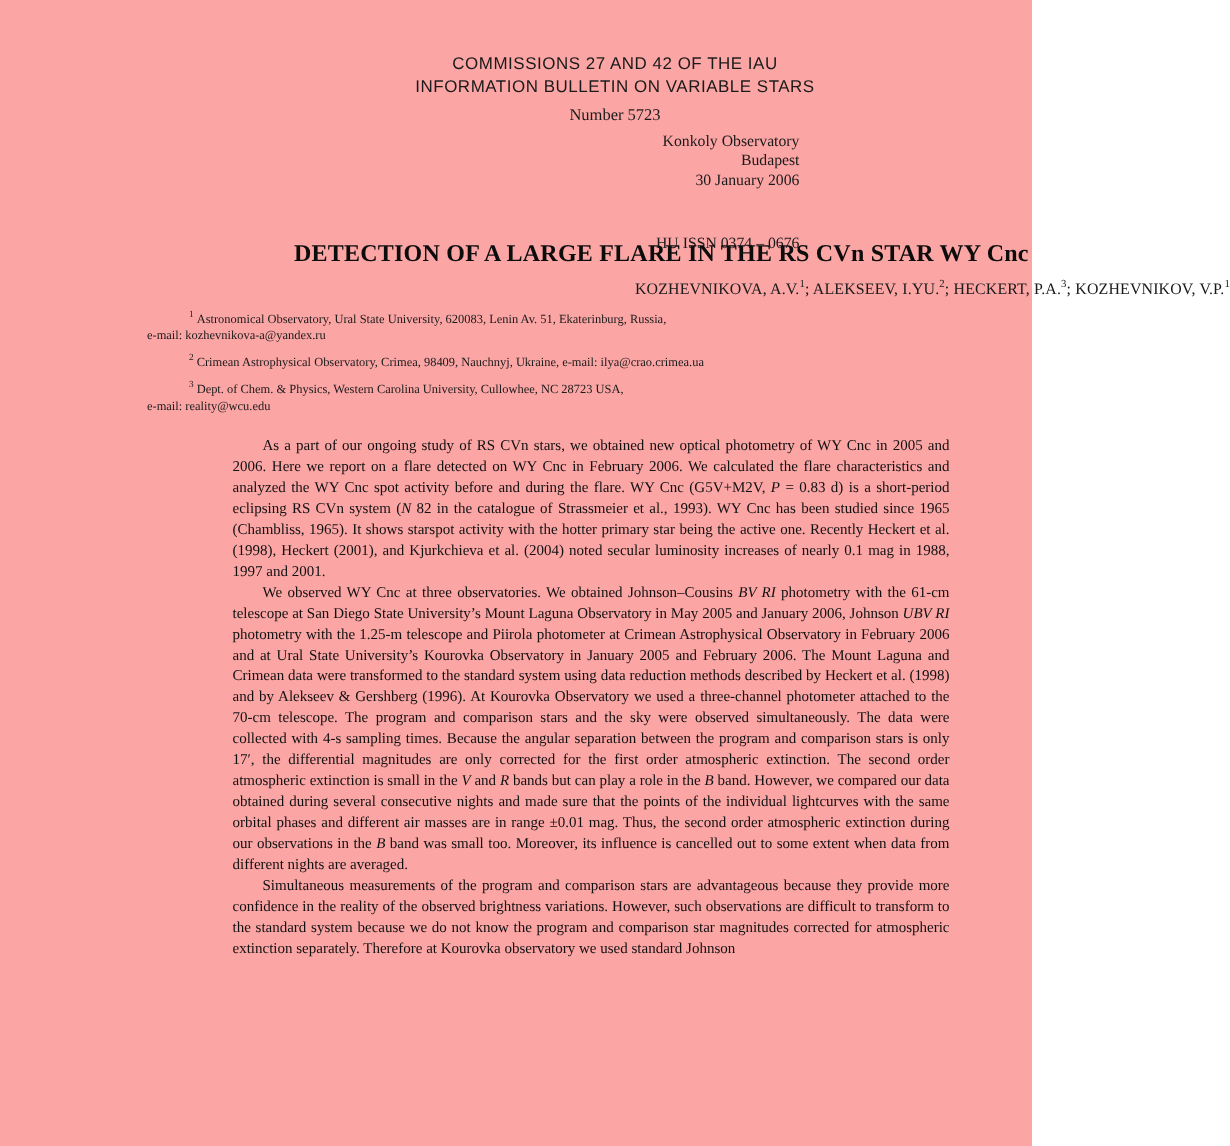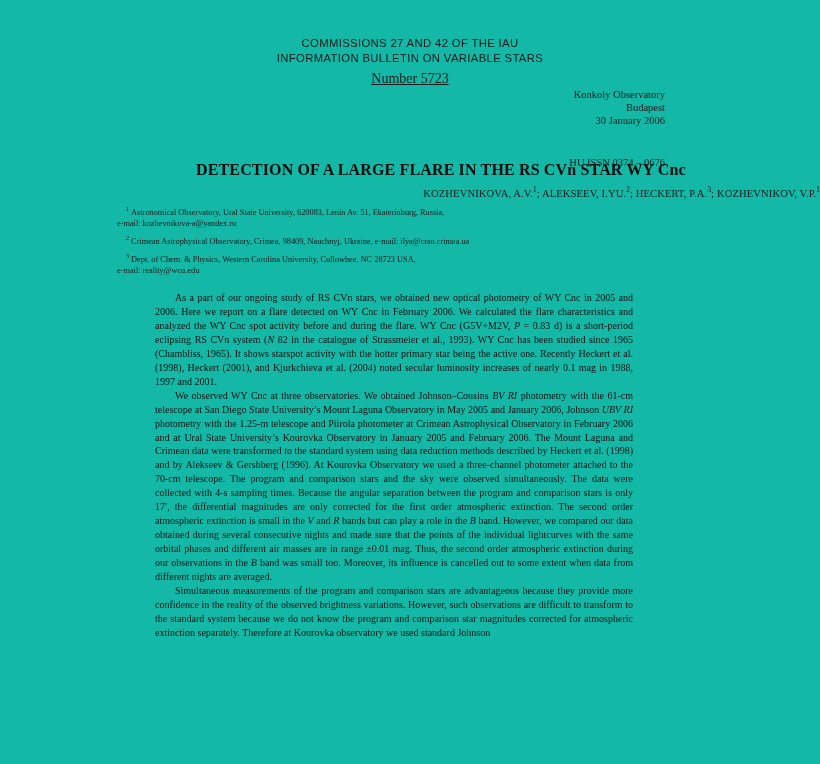--- a/index.html
+++ b/index.html
@@ -9,23 +9,23 @@
   body {
     width: 820px;
     height: 764px;
     background: #ffffff;
     font-family: "Liberation Serif", serif;
     color: #000000;
     overflow: hidden;
   }
   .page {
     position: relative;
-    width: 820px;
+    width: 688px;
     height: 764px;
-    background: #14b8a6;
+    background: #fca5a5;
     box-sizing: border-box;
   }
 
   
   .masthead {
     position: absolute;
     left: 0;
     top: 36px;
     width: 820px;
     text-align: center;
@@ -33,23 +33,22 @@
   .masthead-line {
     font-family: "Liberation Sans", sans-serif;
     font-size: 11.3px;
     letter-spacing: 0.35px;
     line-height: 15px;
     color: #1a1a1a;
   }
   .issue-number {
     margin-top: 5px;
     font-family: "Liberation Serif", serif;
-    font-size: 14px;
+    font-size: 11px;
     color: #1a1a1a;
-    text-decoration: underline;
   }
 
   
   .imprint {
     position: absolute;
     right: 155px;
     top: 88px;
     text-align: right;
     font-size: 10.5px;
     line-height: 13.2px;
@@ -106,21 +105,20 @@
   }
   .affil sup {
     font-size: 6.2px;
     vertical-align: super;
     line-height: 0;
     padding-right: 2px;
   }
   .affil .cont {
     display: block;
     text-indent: 0;
-    margin-left: 19px;
   }
 
   
   .body-text {
     position: absolute;
     left: 155px;
     top: 291px;
     width: 478px;
     font-size: 10px;
     line-height: 13.95px;

